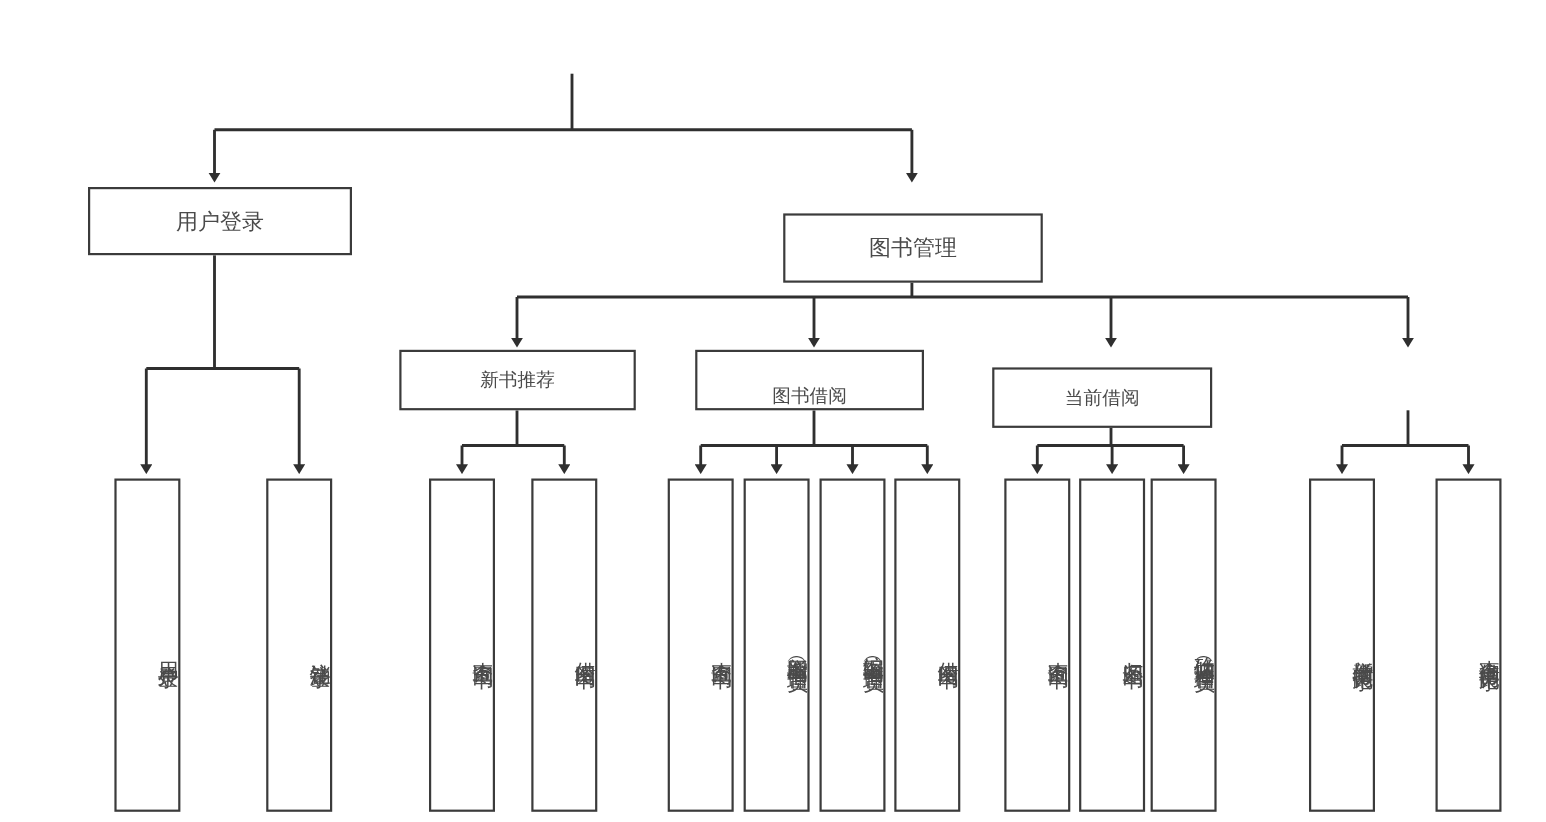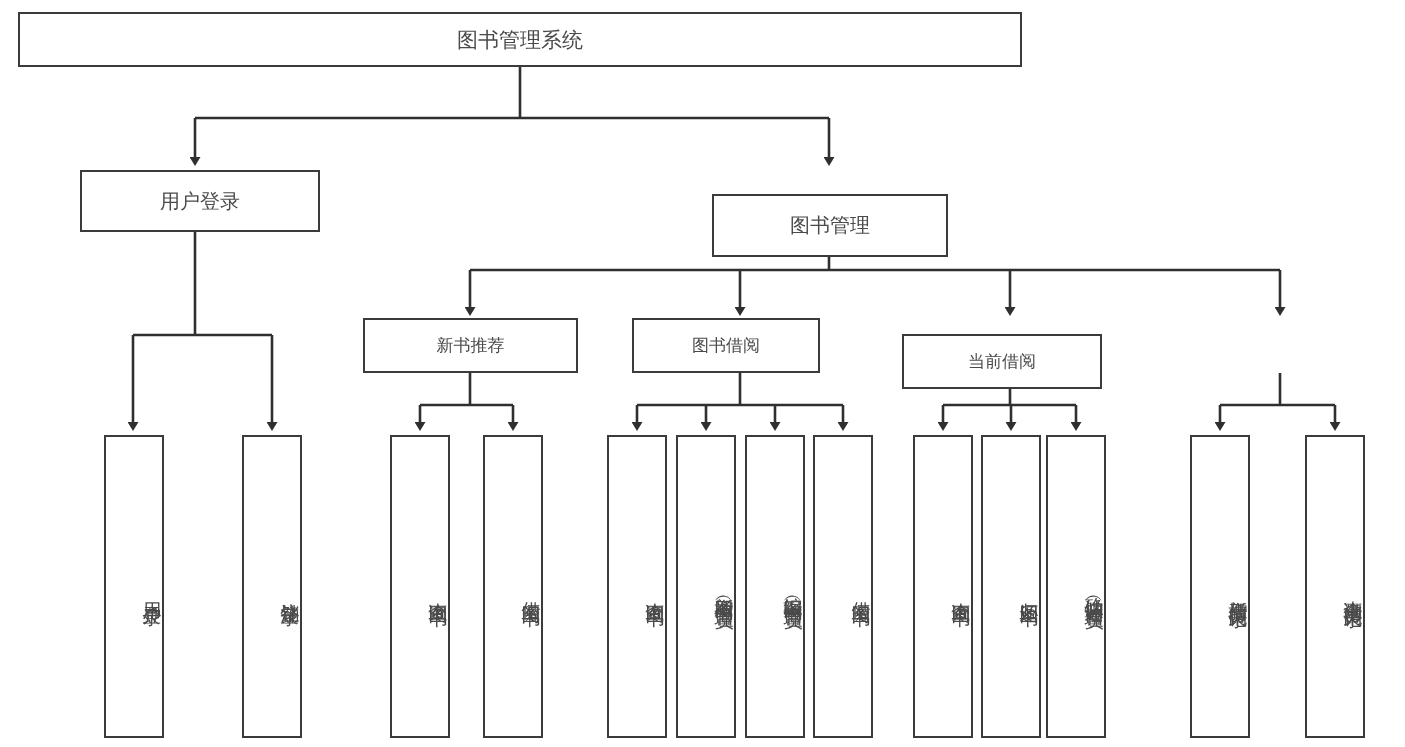--- a/index.html
+++ b/index.html
@@ -109,35 +109,32 @@
       <path d="M1011,405 L1011,423" marker-end="url(#arrow)"></path>
       <path d="M1076,405 L1076,423" marker-end="url(#arrow)"></path>
 
       <path d="M1280,373 L1280,405"></path>
       <path d="M1220,405 L1335,405"></path>
       <path d="M1220,405 L1220,423" marker-end="url(#arrow)"></path>
       <path d="M1335,405 L1335,423" marker-end="url(#arrow)"></path>
     </g>
   </svg>
 
-  <div class="node root" style="left:18px; top:12px; width:1004px; height:55px;">
-    <span>图书管理系统</span>
-  </div>
 
   <div class="node level1" style="left:80px; top:170px; width:240px; height:62px;">
     <span>用户登录</span>
   </div>
   <div class="node level1" style="left:712px; top:170px; width:236px; height:63px;margin-top:24px;">
     <span>图书管理</span>
   </div>
 
   <div class="node level2" style="left:363px; top:318px; width:215px; height:55px;">
     <span>新书推荐</span>
   </div>
-  <div class="node level2" style="left:632px; top:318px; width:188px; height:55px;">
+  <div class="node level2" style="left:632px; top:318px; width:208px; height:55px;align-items:flex-end;">
     <span>图书借阅</span>
   </div>
   <div class="node level2" style="left:902px; top:334px; width:200px; height:55px;">
     <span>当前借阅</span>
   </div>
 
   <div class="node leaf" style="left:104px; top:435px; width:60px; height:303px;">
     <span class="vtext">用户登录</span>
   </div>
   <div class="node leaf" style="left:242px; top:435px; width:60px; height:303px;">

